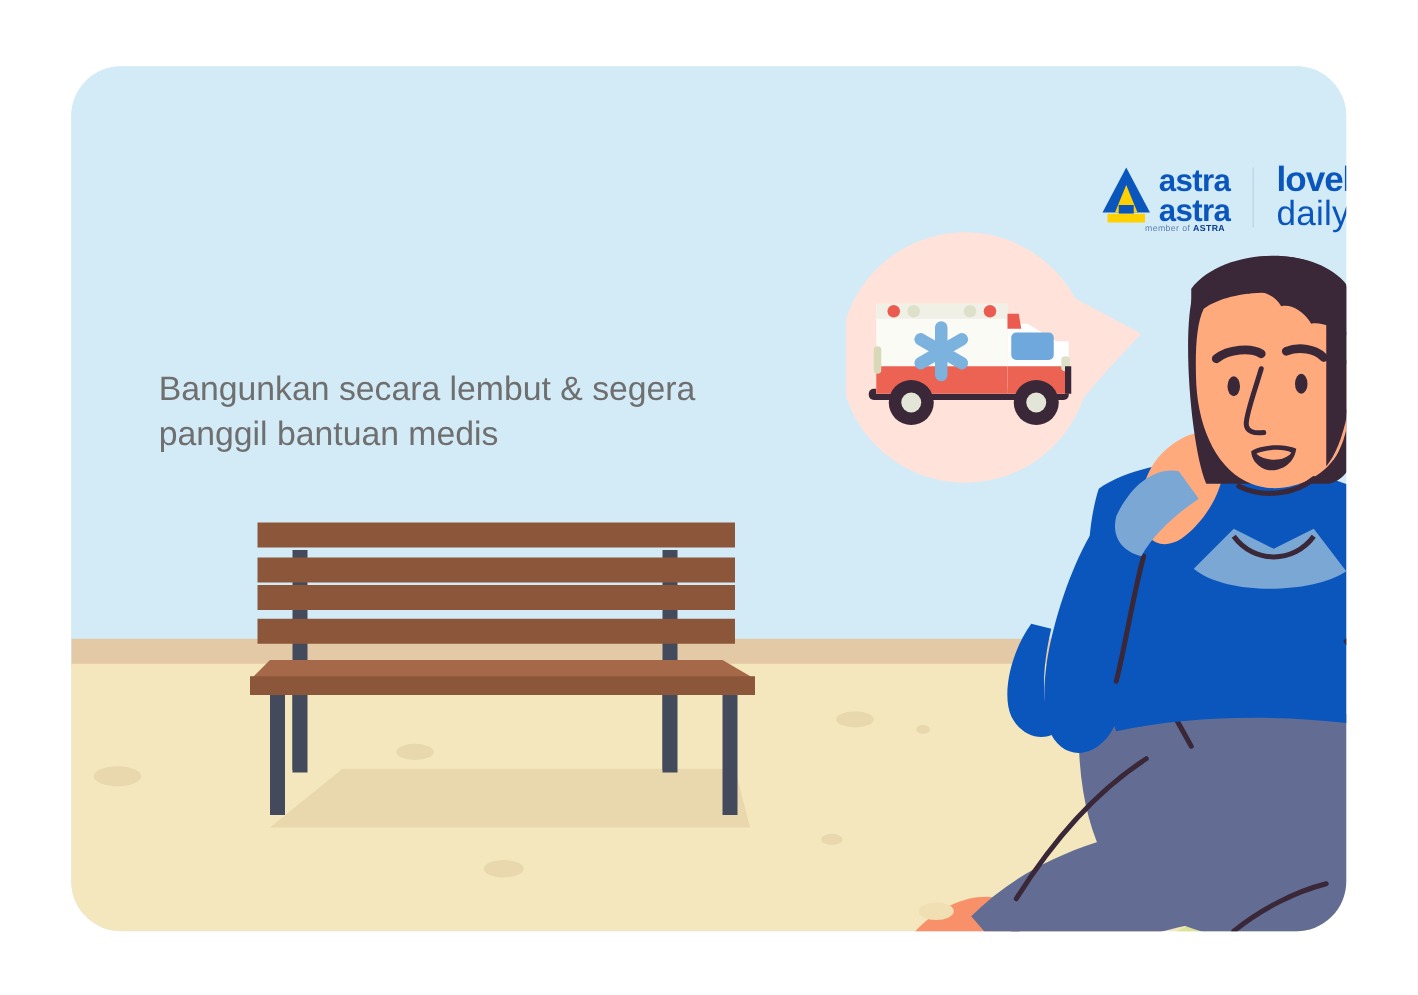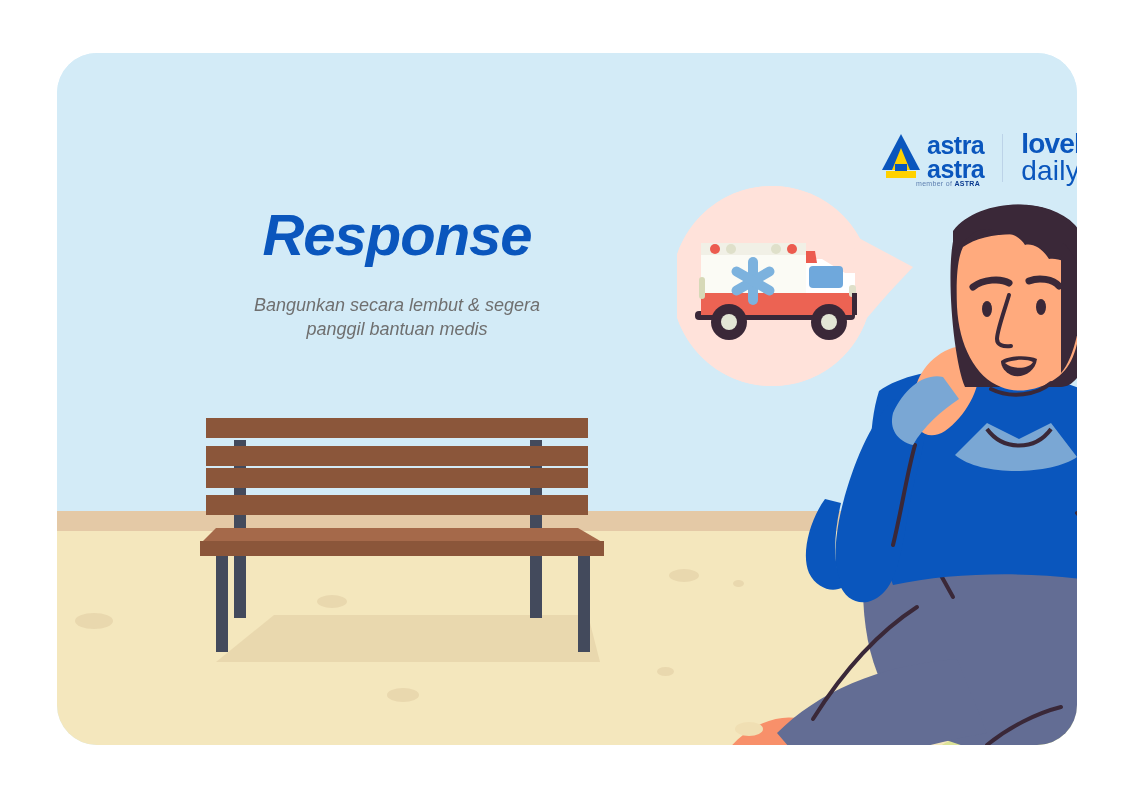--- a/index.html
+++ b/index.html
@@ -19,22 +19,22 @@
   .sand{position:absolute;left:0;top:478px;width:100%;height:214px;background:#f4e7bd;}
   .speck{position:absolute;background:#e9d8ae;border-radius:50%;}
 
   
   .title{
     position:absolute;left:160px;top:153px;width:360px;text-align:center;
     font-size:58px;font-weight:bold;font-style:italic;color:#0a56bd;
     letter-spacing:-1px;line-height:1;
   }
   .subtitle{
-    position:absolute;left:70px;top:240px;width:540px;text-align:center;
-    font-size:18px;color:#6f6f6f;line-height:1.35;font-style:italic;
+    position:absolute;left:70px;top:240px;width:540px;
+    font-size:27px;color:#6f6f6f;line-height:1.35;
   }
 
   
   .brand{position:absolute;left:825px;top:78px;display:flex;align-items:center;gap:14px;}
   .brand-astra{display:flex;align-items:flex-start;gap:7px;position:relative;}
   .astra-mark{position:relative;width:38px;height:44px;}
   .astra-mark .a-outer{
     position:absolute;left:0;top:0;width:0;height:0;
     border-left:19px solid transparent;border-right:19px solid transparent;
     border-bottom:36px solid #0a56bd;
@@ -250,21 +250,20 @@
           <path d="M352,122 C346,142 340,158 340,166 C340,172 346,174 354,173" stroke="#3a2838" stroke-width="4" fill="none" stroke-linecap="round"></path>
 
           <path d="M344,188 C352,182 372,182 380,186 C378,200 364,206 354,202 C348,199 344,194 344,188 Z" fill="#3a2838"></path>
           <path d="M348,190 C358,186 370,186 376,189 C372,196 356,197 348,190 Z" fill="#ffaa7d"></path>
 
           <path d="M334,216 C354,226 380,222 394,210" stroke="#3a2838" stroke-width="4" fill="none" stroke-linecap="round"></path>
         </g>
       </svg>
     </div>
 
-    <div class="title" data-bind="card.title">Response</div>
     <div class="subtitle" data-bind="card.subtitle">Bangunkan secara lembut &amp; segera
 panggil bantuan medis</div>
 
     <div class="brand">
 
       <div class="brand-astra">
         <div class="astra-mark">
           <div class="a-outer"></div>
           <div class="a-inner"></div>
           <div class="a-notch"></div>

